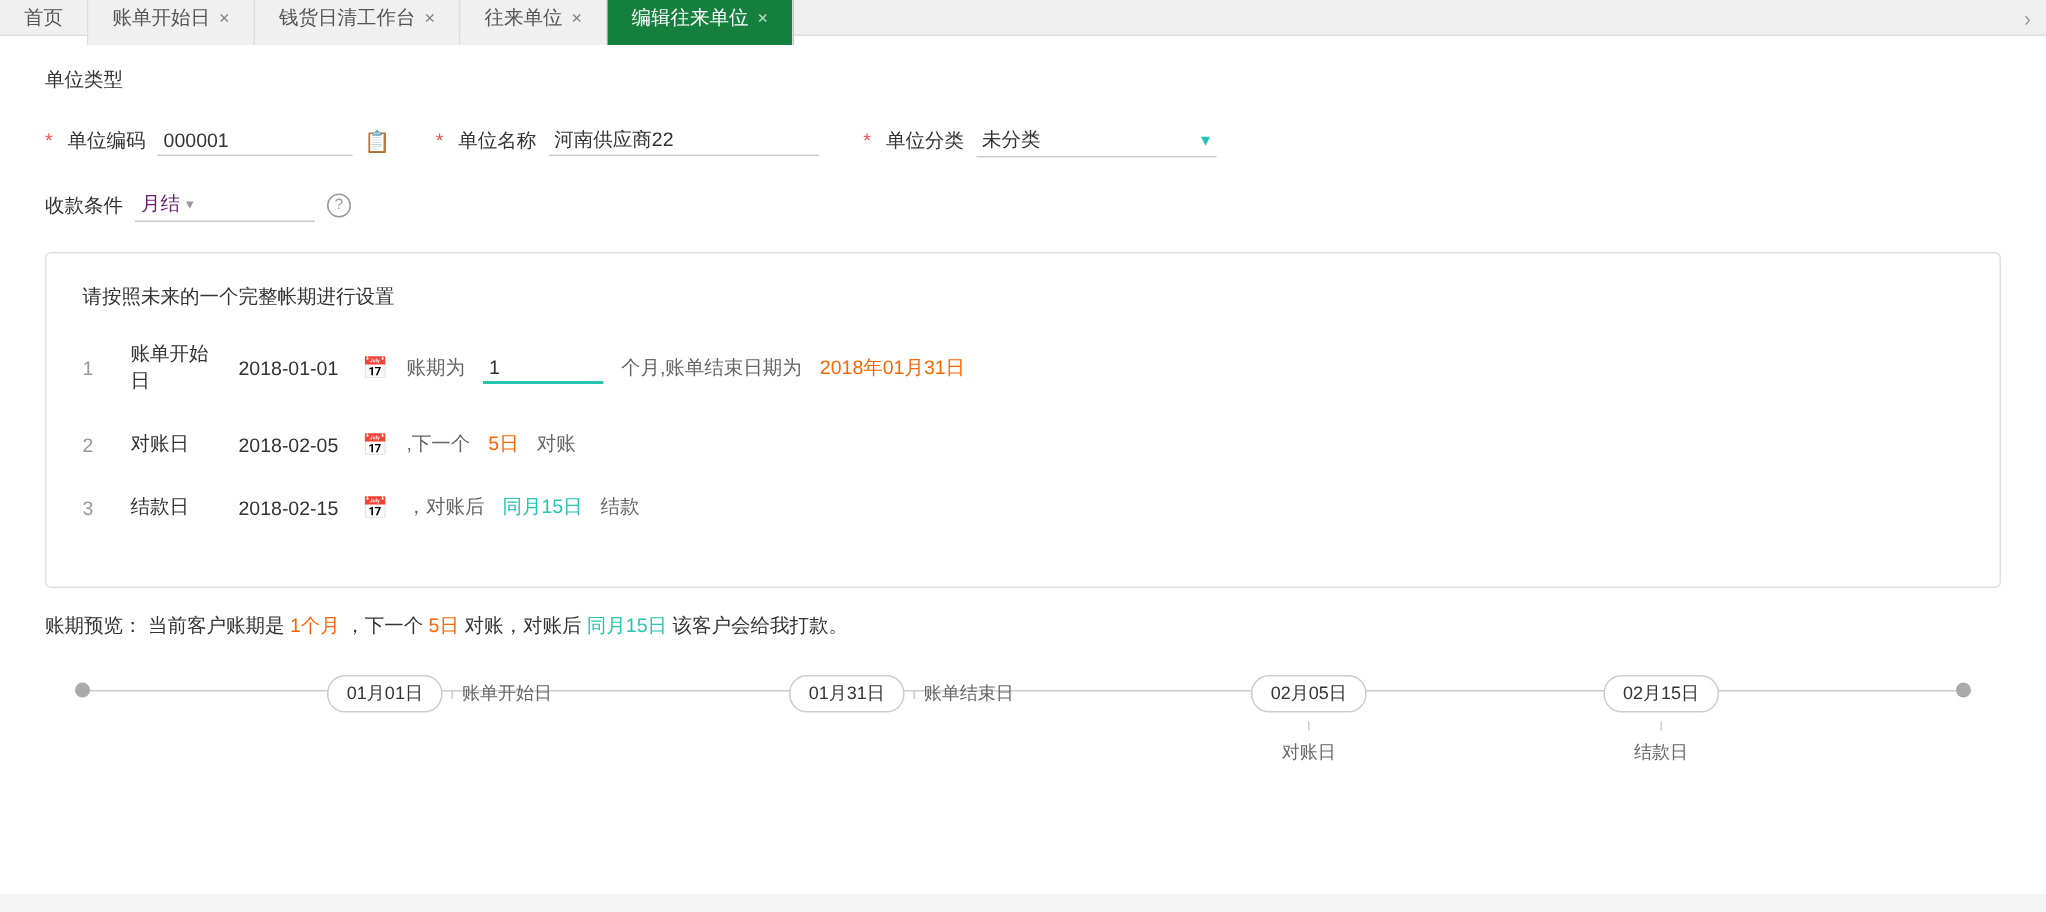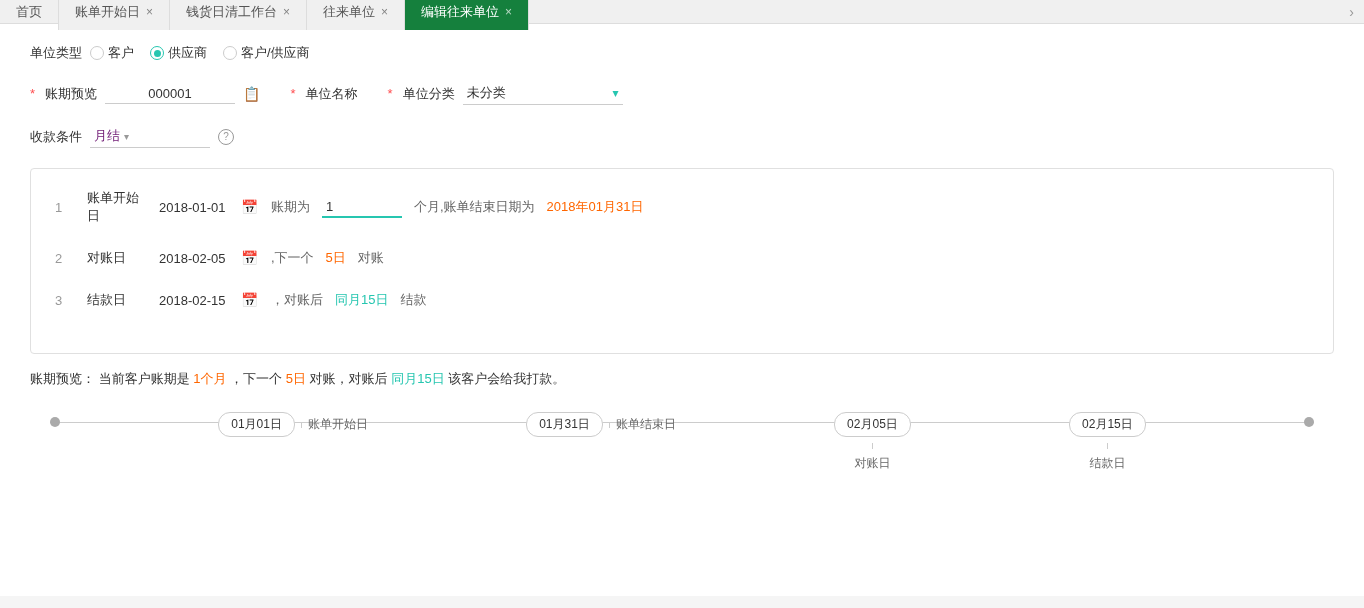--- a/index.html
+++ b/index.html
@@ -124,21 +124,20 @@
       font-size: 13px;
       color: #333;
       background: transparent;
       width: 120px;
     }
     .input-wide {
       width: 180px;
     }
     .input-medium {
       width: 130px;
-      text-align: center;
     }
 
     .calendar-icon {
       color: #26c6b0;
       cursor: pointer;
       font-size: 14px;
     }
 
     
     .select-wrapper {
@@ -271,47 +270,34 @@
     <span class="close-icon">×</span>
   </div>
   <div class="tabs-arrow">›</div>
 </div>
 
 <div class="main-content">
 
   <div class="form-row">
     <div class="form-group">
       <span class="form-label">单位类型</span>
-      <div class="radio-group">
-        <div class="radio-item">
-          <div class="radio-circle"></div>
-          <span>客户</span>
-        </div>
-        <div class="radio-item">
-          <div class="radio-circle checked"></div>
-          <span>供应商</span>
-        </div>
-        <div class="radio-item">
-          <div class="radio-circle"></div>
-          <span>客户/供应商</span>
-        </div>
-      </div>
     </div>
   </div>
 
   <div class="form-row">
     <div class="form-group">
       <span class="required-star">*</span>
-      <span class="form-label">账期预览</span>
+      <span class="form-label">单位编码</span>
       <input class="input-field input-medium" type="text" value="000001" style="">
       <span class="calendar-icon">📋</span>
     </div>
     <div class="form-group">
       <span class="required-star">*</span>
       <span class="form-label">单位名称</span>
+      <input class="input-field input-wide" type="text" value="河南供应商22" style="">
     </div>
     <div class="form-group">
       <span class="required-star">*</span>
       <span class="form-label">单位分类</span>
       <div class="category-select">
         <span class="category-value">未分类</span>
         <span style="color:#26c6b0;font-size:12px;">▾</span>
       </div>
     </div>
   </div>
@@ -321,20 +307,21 @@
       <span class="form-label">收款条件</span>
       <div class="select-wrapper">
         <span class="select-value">月结</span>
         <span class="chevron-down">▾</span>
       </div>
       <div class="help-icon">?</div>
     </div>
   </div>
 
   <div class="period-card">
+    <div class="period-title">请按照未来的一个完整帐期进行设置</div>
 
     <div class="period-row">
       <span class="period-num">1</span>
       <span class="period-field-label">账单开始日</span>
       <span class="period-date">2018-01-01</span>
       <span class="calendar-icon">📅</span>
       <span class="period-desc">账期为</span>
       <input class="period-input" type="text" value="1" style="">
       <span class="period-desc">个月,账单结束日期为</span>
       <span style="color:#ff6600;font-size:13px;">2018年01月31日</span>

